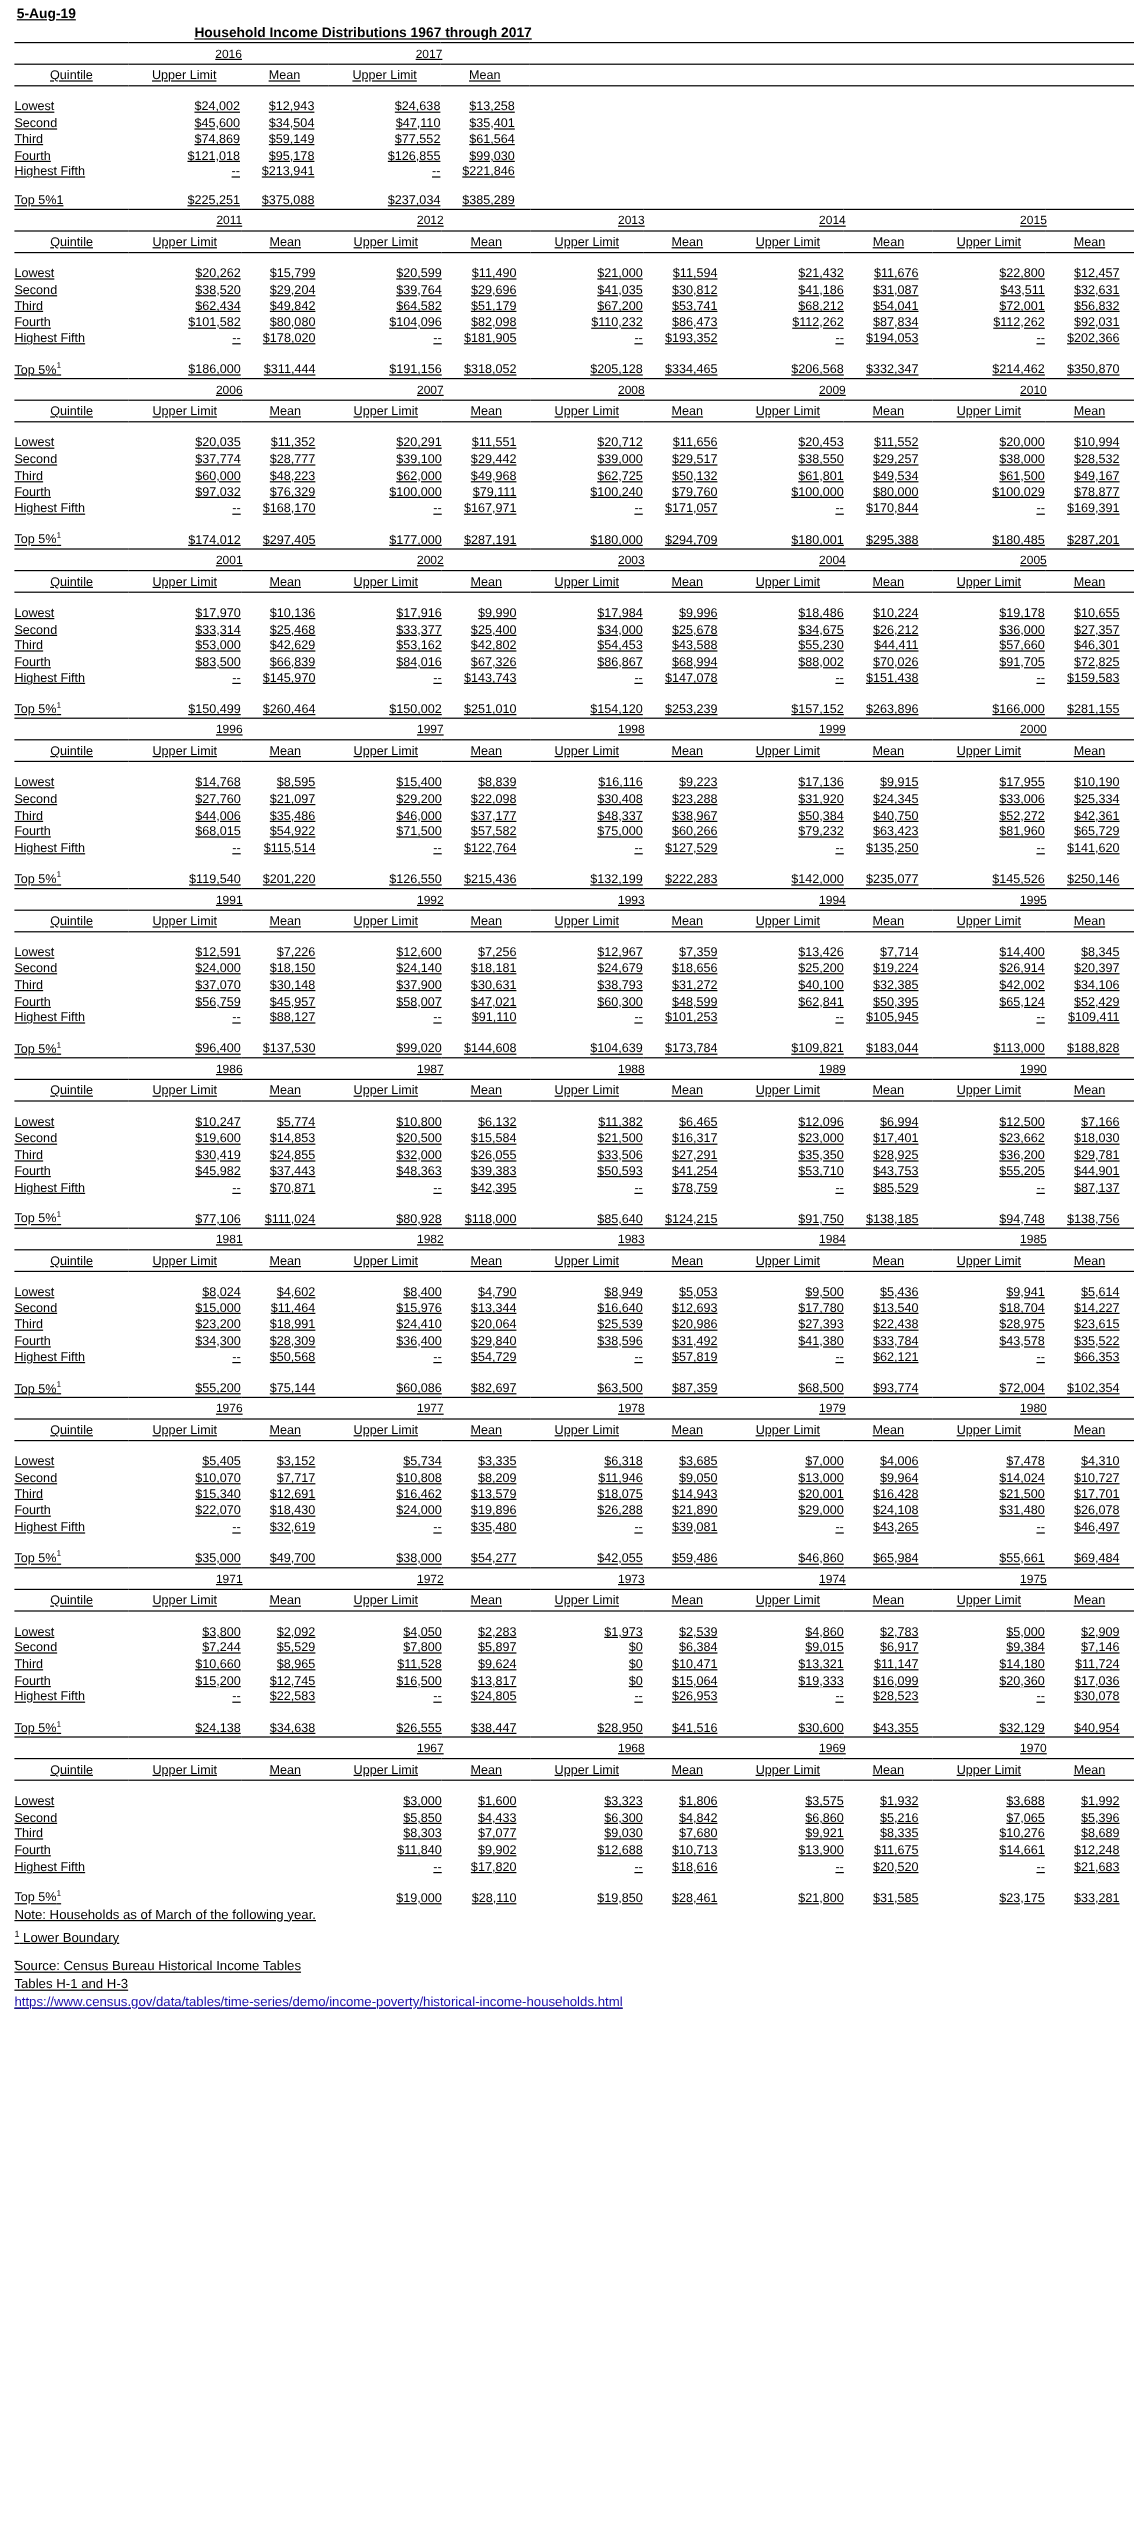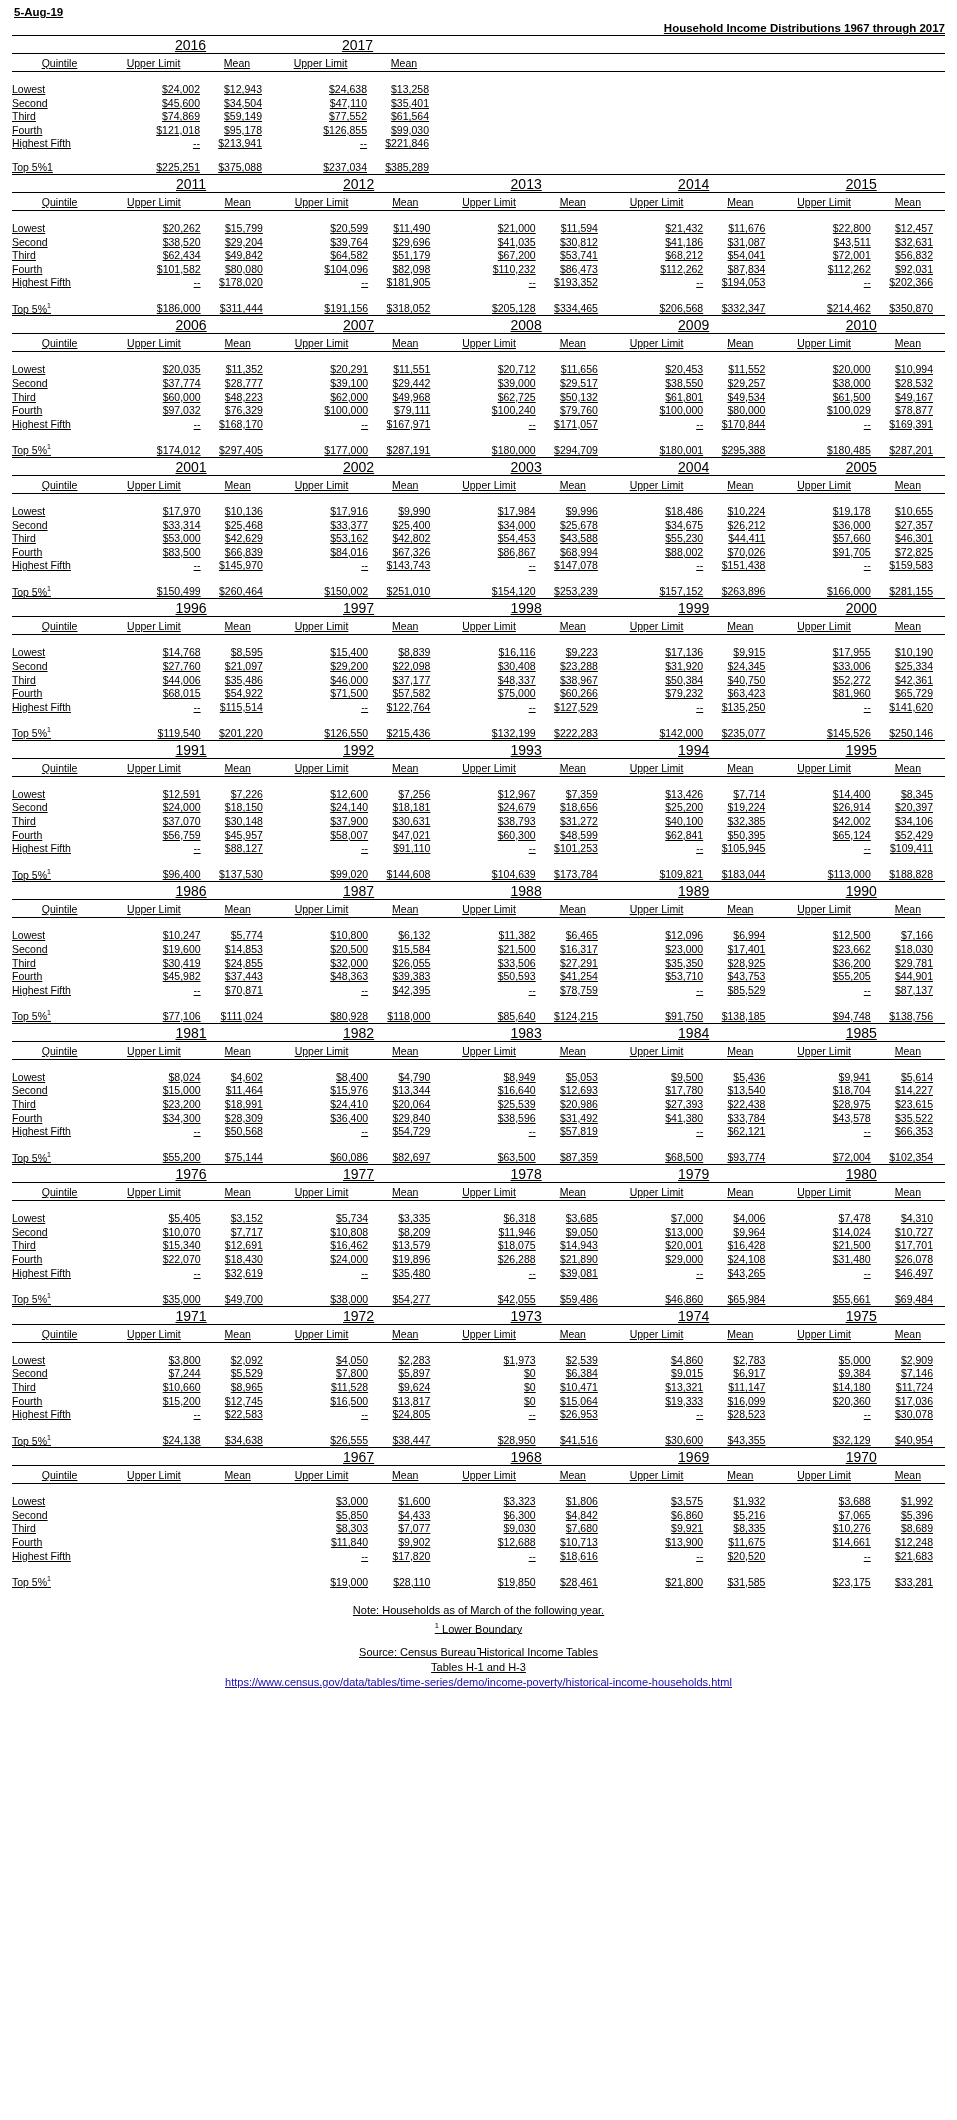--- a/index.html
+++ b/index.html
@@ -17,21 +17,21 @@
     position:relative;
     text-decoration:underline;
   }
   .datestamp{
     font-size:11.5px;
     font-weight:bold;
     letter-spacing:0px;
     margin:0 0 4px 2px;
   }
   .doctitle{
-    text-align:right;
+    text-align:left;
     font-size:11.5px;
     font-weight:bold;
     margin:0 0 1px 0;
     padding-left:150px;
   }
   table.blk{
     border-collapse:collapse;
     width:933px;
     table-layout:fixed;
     font-size:10.5px;
@@ -52,45 +52,43 @@
   
   tr.yearrow td{
     border-top:1px solid #000;
     border-bottom:1px solid #000;
     height:17px;
     line-height:15px;
   }
   .yearlbl{
     text-align:center;
     font-weight:bold;
-    font-size:14px;
+    font-size:10px;
   }
   tr.subrow td{
     height:17px;
     line-height:16px;
     border-bottom:1px solid #000;
     border-top:1px solid #000;
     text-align:center;
     font-size:10.5px;
   }
   tr.subrow td.qh{text-align:center;}
   tr.gap td{height:11px;line-height:11px;}
   tr.drow td{height:13.6px;line-height:13.6px;}
   td.lbl{text-align:left;padding-left:22px;font-size:10.5px;}
   td.val{text-align:right;padding-right:14px;font-size:10.5px;}
   td.val.mn{padding-right:12px;}
   tr.toprow td{height:14px;line-height:14px;}
   .sup{font-size:7px;vertical-align:super;}
   tr.gapsm td{height:9px;line-height:9px;}
 
   .notes{
-    margin-top:14px;
     font-size:11px;
     line-height:15px;
-    text-align:center;
   }
   .notes div{white-space:nowrap;}
   .notes .sp{height:9px;}
   a.link{color:#1a0dab;text-decoration:underline;font-size:11px;}
   .footsup{font-size:7.5px;vertical-align:super;}
 </style>
 </head>
 <body>
 
 <div class="page">

